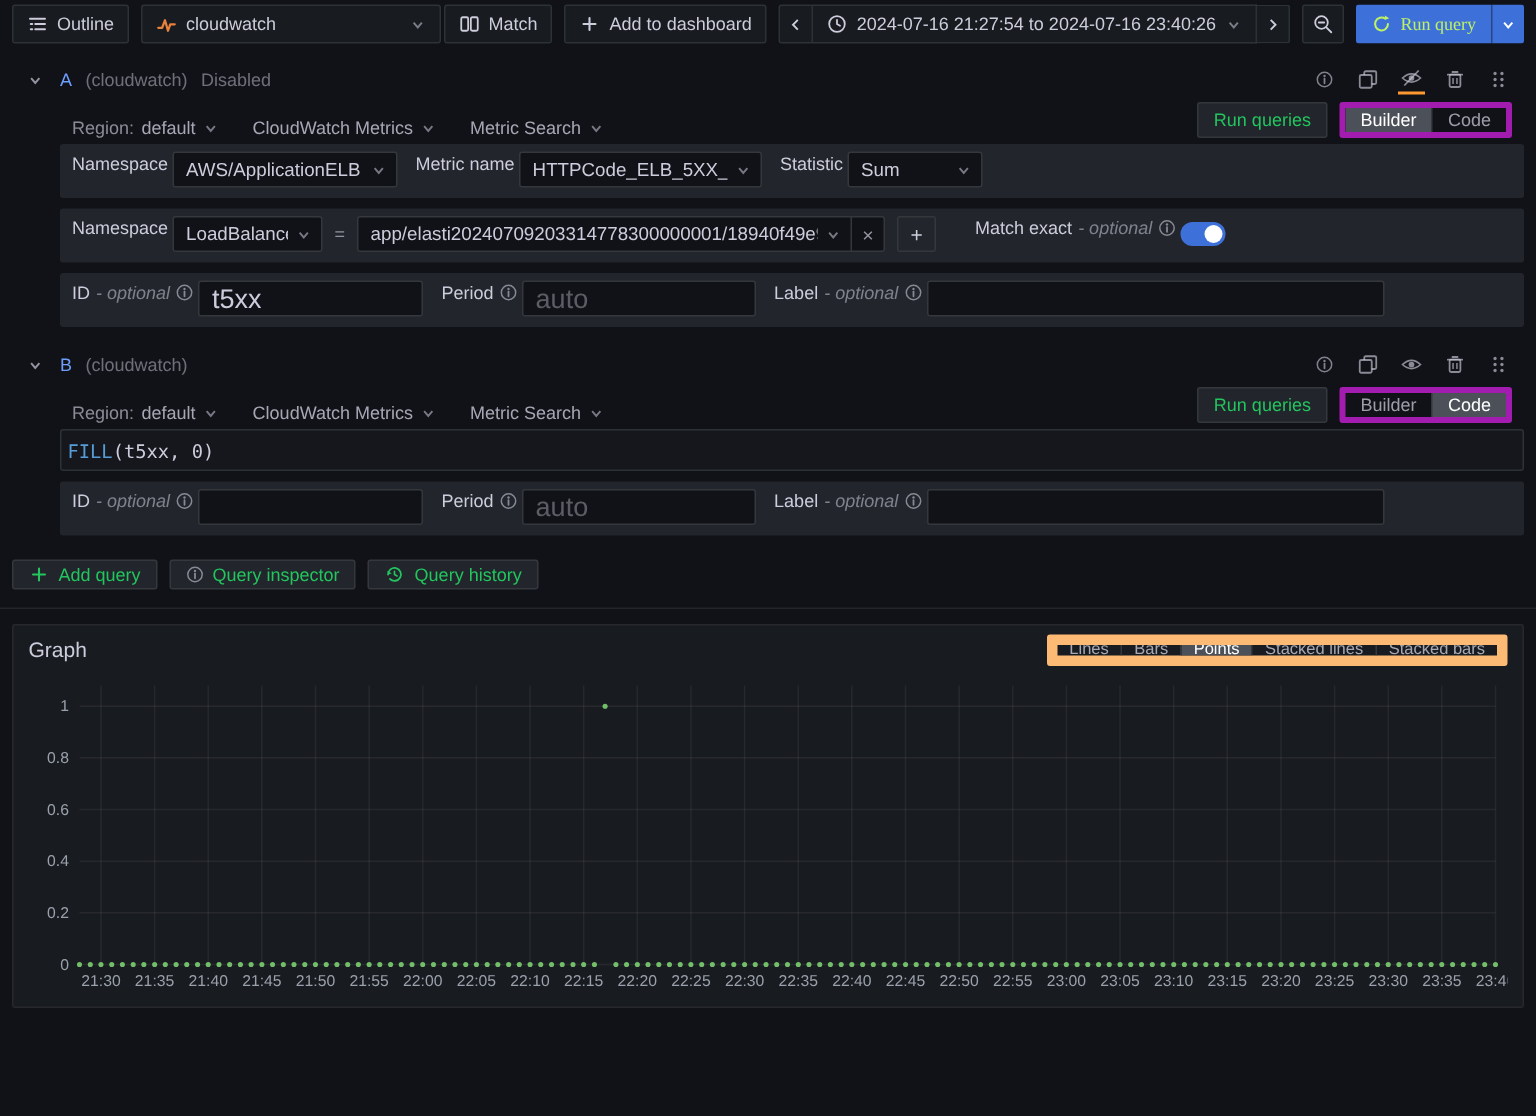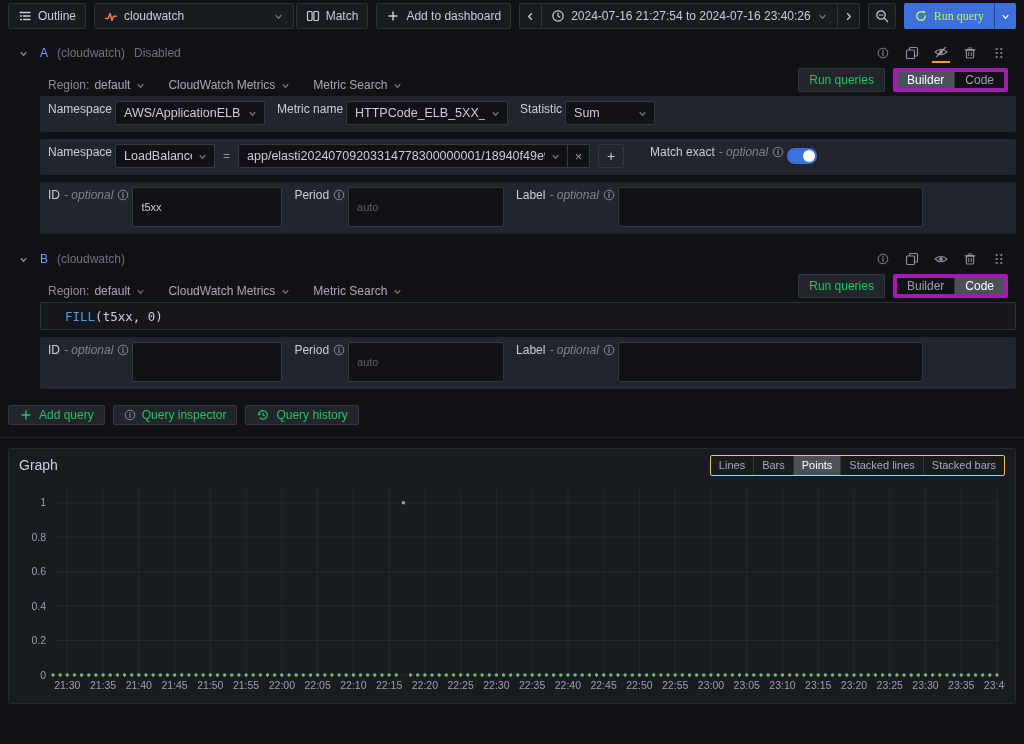--- a/index.html
+++ b/index.html
@@ -56,49 +56,49 @@
 
   .qr-body { margin:4px 0 0 32px; display:flex; flex-direction:column; gap:7px; padding-bottom:4px; }
   .band { background:#22252b; border-radius:2px; padding:5px 8px 7px; display:flex; gap:12px; align-items:flex-start; }
   .band .gap-lg { margin-left:14px; }
   .field { display:flex; flex-direction:row; gap:3px; }
   .field-label { display:flex; align-items:center; gap:4px; height:15px; font-size:12px; color:#ccccdc; font-weight:500; }
   .select { height:24px; background:#111217; border:1px solid #34383d; border-radius:2px;
     display:flex; align-items:center; gap:5px; padding:0 6px 0 8px; font-size:12.5px; color:#ccccdc; }
   .select .val { flex:1; text-align:left; white-space:nowrap; overflow:hidden; }
   .caret { color:rgba(204,204,220,0.55); }
-  .text-input { height:40px; background:#111217; border:1px solid #34383d; border-radius:2px;
-    padding:0 8px; color:#ccccdc; font-size:11px; }
+  .text-input { height:24px; background:#111217; border:1px solid #34383d; border-radius:2px;
+    padding:0 8px; color:#ccccdc; font-size:18px; }
   .text-input::placeholder { color:rgba(204,204,220,0.4); }
   .w-namespace { width:150px; } .w-metric { width:162px; } .w-stat { width:90px; }
   .w-dimkey { width:100px; } .w-dimval { width:330px; }
   .w-id { width:150px; } .w-period { width:156px; } .w-label { width:305px; }
   .dim-row { display:flex; align-items:center; gap:8px; }
   .joined { display:flex; align-items:stretch; }
   .joined .select { border-radius:2px 0 0 2px; }
   .x-btn { width:22px; height:24px; background:#111217; border:1px solid #34383d; border-left:none;
     border-radius:0 2px 2px 0; color:rgba(204,204,220,0.7); display:flex; align-items:center; justify-content:center; font-size:13px; }
   .plus-btn { width:26px; height:24px; background:#22252b; border:1px solid #34383d; border-radius:2px;
     color:#ccccdc; display:flex; align-items:center; justify-content:center; font-size:14px; }
   .ctl-h { height:24px; display:flex; align-items:center; }
   .toggle { width:30px; height:16px; border-radius:8px; background:#3d71d9; position:relative; }
   .toggle::after { content:""; position:absolute; top:2px; right:2px; width:12px; height:12px; border-radius:50%; background:#fff; }
   .code-band { margin:4px 0 0 32px; height:28px; background:#16171d; border:1px solid #2c3235; border-radius:2px;
-    display:flex; align-items:center; padding:0 24px;
+    display:flex; align-items:center; padding:0 4px;
     font-family:"DejaVu Sans Mono","Liberation Mono",monospace; font-size:12.5px; }
   .code-band .kw { color:#569cd6; }
 
   .footer-row { display:flex; gap:8px; margin:12px 8px 0; }
   .footer-row .btn-secondary { height:20px; }
 
   
   .graph-panel { margin:10px 8px 0; background:#181b1f; border:1px solid #26282e; border-radius:2px; padding:4px 10px; }
   .graph-header { display:flex; align-items:center; justify-content:space-between; height:24px; }
   .graph-title { font-size:14px; font-weight:500; }
-  .vis-group { display:flex; height:21px; border:1px solid #fdba74; border-radius:2px; overflow:hidden; background:#181b1f; }
+  .vis-group { display:flex; height:21px; border:7px solid #fdba74; border-radius:2px; overflow:hidden; background:#181b1f; }
   .vis-option { padding:0 8px; display:flex; align-items:center; font-size:11px; color:rgba(204,204,220,0.8); }
   .vis-option + .vis-option { border-left:1px solid #34383d; }
   .vis-option.active { background:#4c5159; color:#fff; font-weight:500; }
   .chart { width:100%; height:222px; }
 </style>
 </head>
 <body>
 
 <header class="toolbar">
   <div class="tb-group">

